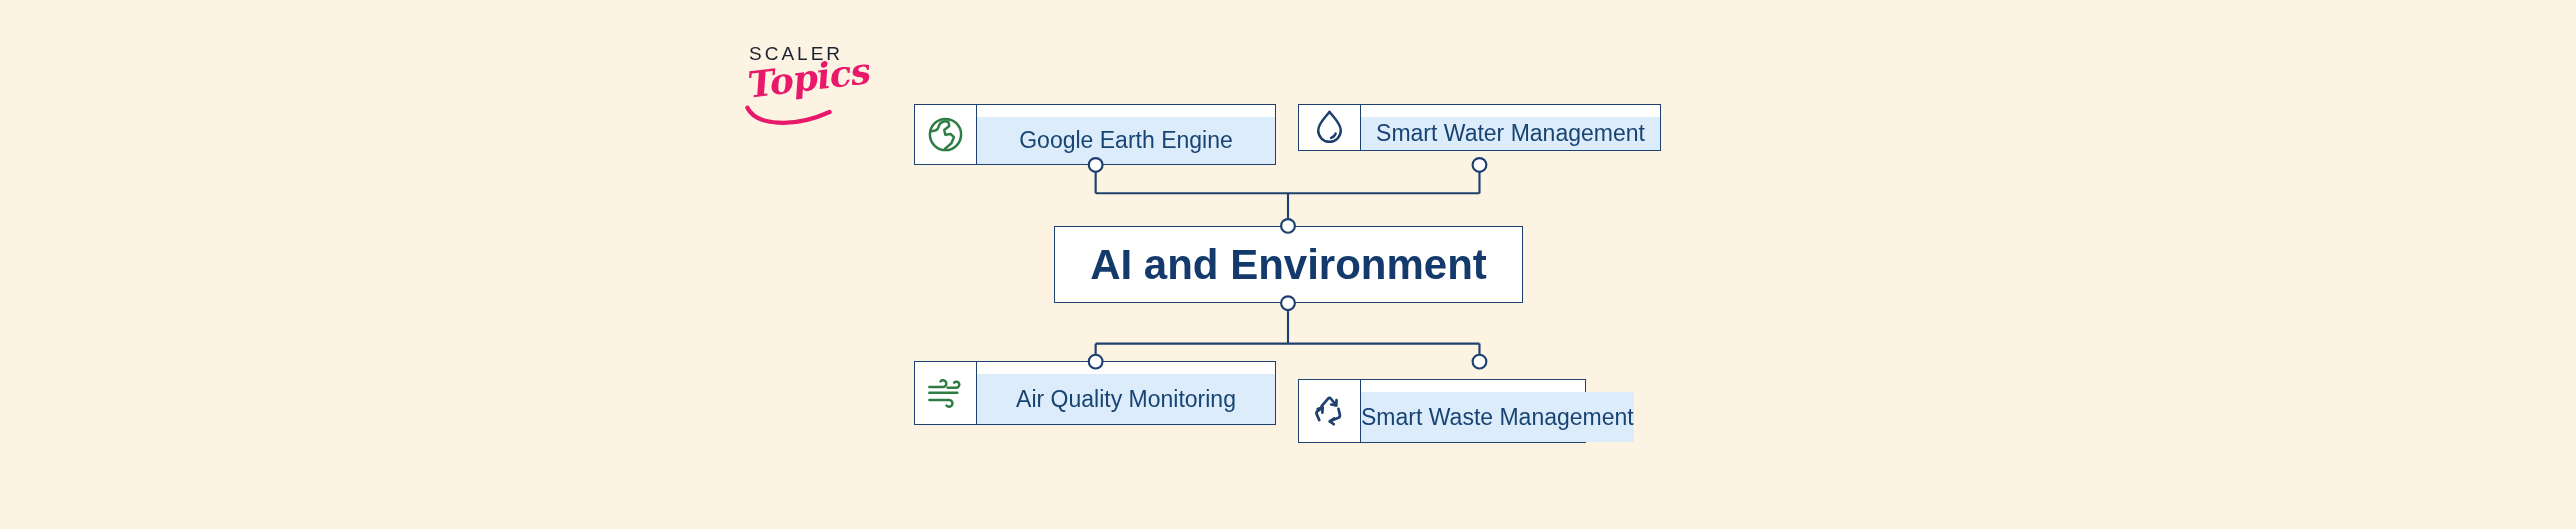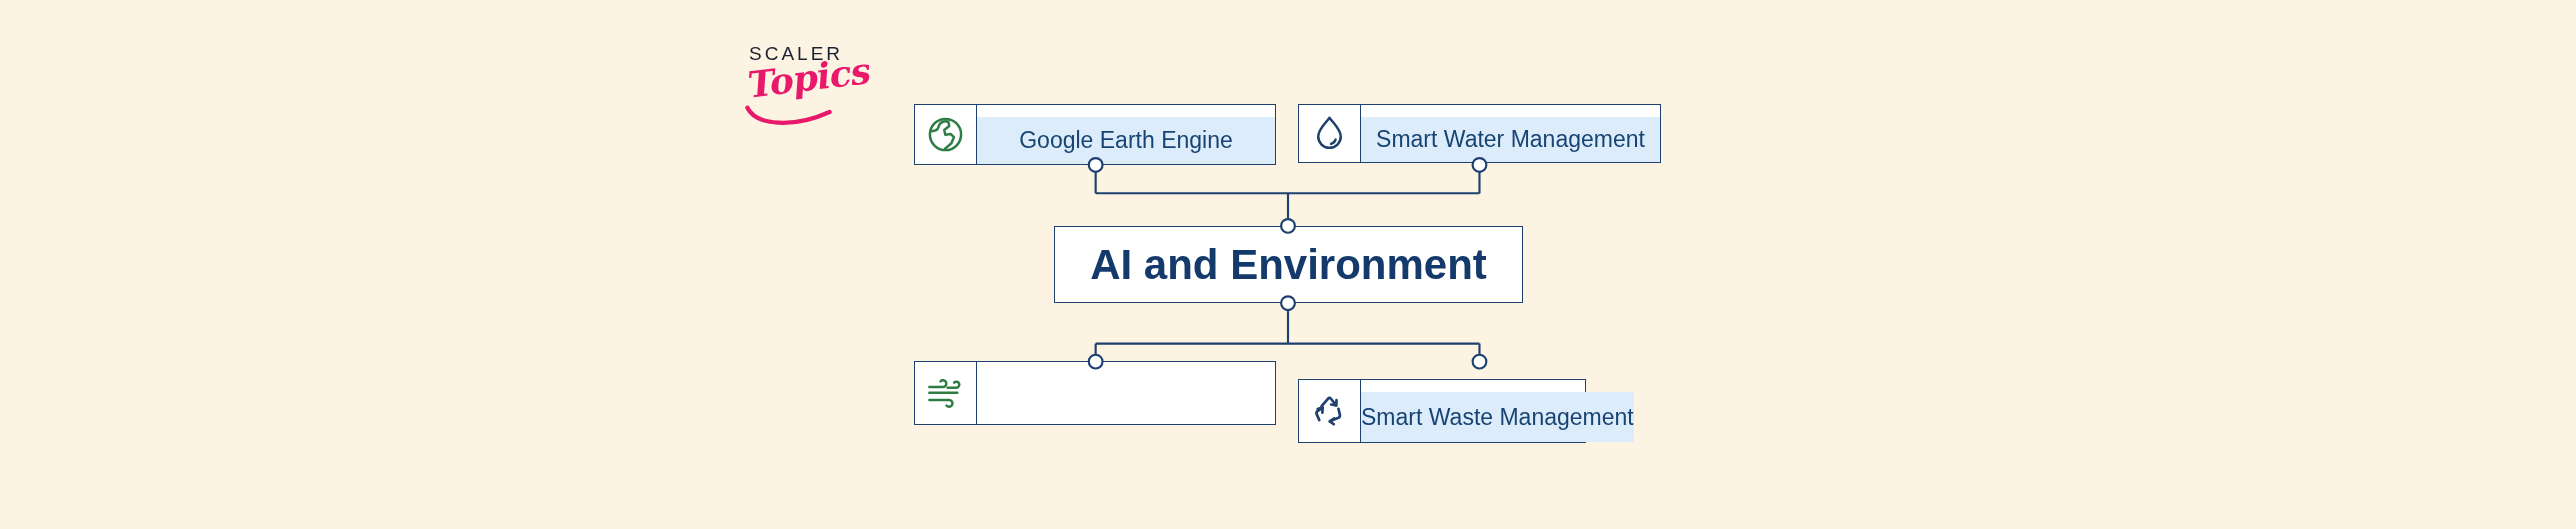--- a/index.html
+++ b/index.html
@@ -68,21 +68,21 @@
     display: flex;
     align-items: center;
     justify-content: center;
     background: #DDECFB;
     color: #174473;
     font-size: 23px;
     white-space: nowrap;
     margin-top: 12px;
   }
   #node-gee    { left: 914px; top: 104px; width: 362px; height: 61px; }
-  #node-swater { left: 1298px; top: 104px; width: 363px; height: 59px; }
+  #node-swater { left: 1298px; top: 104px; width: 363px; height: 47px; }
   #node-aqm    { left: 914px; top: 361px; width: 362px; height: 64px; }
   #node-swaste { left: 1298px; top: 379px; width: 288px; height: 64px; }
   .center-node {
     position: absolute;
     left: 1054px;
     top: 226px;
     width: 469px;
     height: 77px;
     background: #FFFFFF;
     border: 1.7px solid #1E406E;
@@ -162,20 +162,21 @@
 
 <div class="node" id="node-aqm">
   <div class="icon-cell">
     <svg width="43" height="43" viewBox="0 0 24 24" fill="none" stroke="#2E7D44" stroke-width="1.4" stroke-linecap="round" stroke-linejoin="round">
       <path d="M9.2 5.2A1.9 1.9 0 1 1 10.6 8.4H3"></path>
       <path d="M16.8 5.9A1.7 1.7 0 1 1 18 8.8H13.2"></path>
       <path d="M3 11.6H18.6"></path>
       <path d="M12.6 18.8A1.9 1.9 0 1 0 14 15.6H3"></path>
     </svg>
   </div>
+  <div class="label-cell">Air Quality Monitoring</div>
 </div>
 
 <div class="node" id="node-swaste">
   <div class="icon-cell">
     <svg width="43" height="43" viewBox="0 0 24 24" fill="none" stroke="#1E406E" stroke-width="1.5" stroke-linecap="round" stroke-linejoin="round">
       <path d="M7.6 9 L11.1 4.9 Q12 3.9 12.8 4.9 L15.7 8.5"></path>
       <path d="M15.9 5.7 L15.8 8.6 L12.9 8.1"></path>
       <path d="M17 10.5 L17.8 13.9 Q18 15 17 15.5 L12.2 17.5"></path>
       <path d="M14.6 15.8 L12.2 17.5 L14.4 19.1"></path>
       <path d="M6.3 16.8 L4.9 13.6 Q4.4 12.5 5.3 11.8 L8 9.8"></path>

